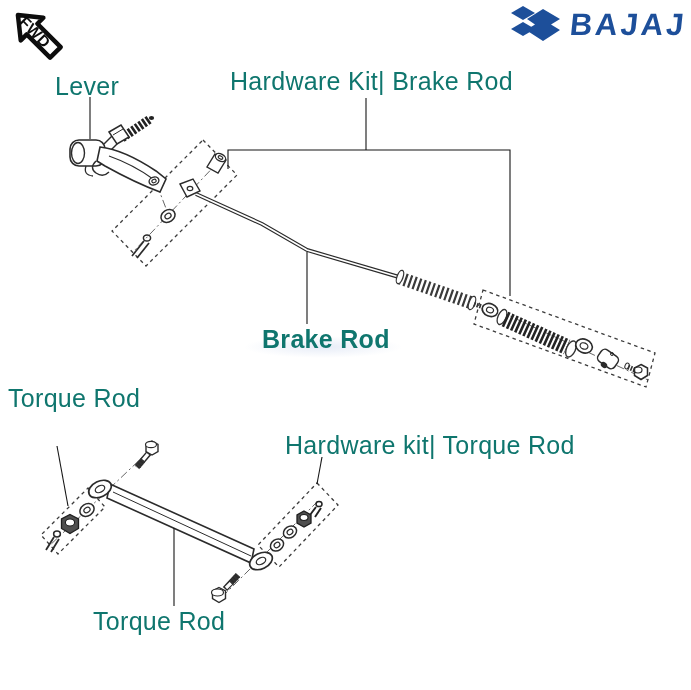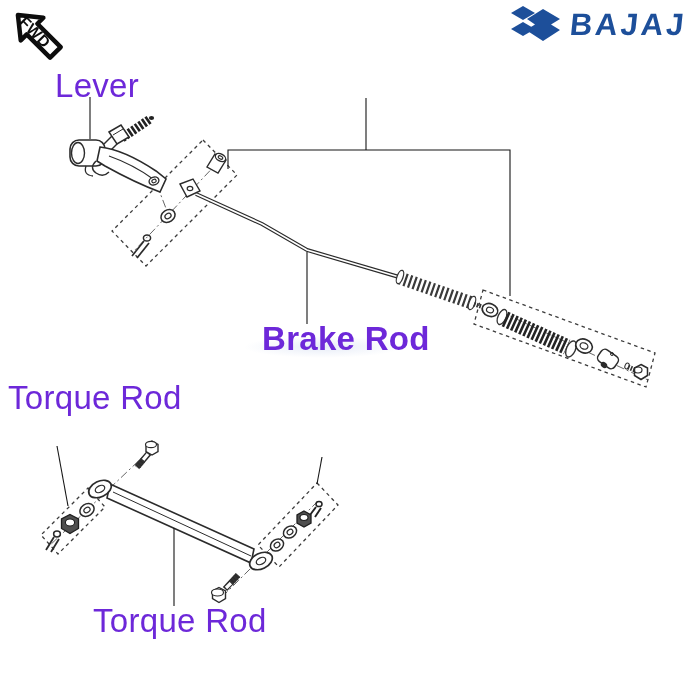--- a/index.html
+++ b/index.html
@@ -4,21 +4,21 @@
 <style>
   html,body{margin:0;padding:0;}
   body{
     width:691px;height:690px;background:#ffffff;position:relative;overflow:hidden;
     font-family:"Liberation Sans", sans-serif;
   }
   .stage{position:absolute;left:0;top:0;width:691px;height:690px;}
   svg{display:block;}
   .diagram-svg{position:absolute;left:0;top:0;}
   .label{
-    position:absolute;color:#6d28d9;font-size:33px;line-height:28px;
+    position:absolute;color:#0f766e;font-size:25px;line-height:28px;
     white-space:nowrap;letter-spacing:0.3px;
   }
   .fwd-badge{position:absolute;left:2px;top:1px;}
   .brand{position:absolute;right:4px;top:6px;display:flex;align-items:center;gap:10px;}
   .brand-text{
     color:#1d4f9a;font-weight:bold;font-size:31px;letter-spacing:3px;
     transform:skewX(-6deg);line-height:38px;
   }
   .watermark{
     position:absolute;left:243px;top:336px;width:160px;height:22px;
@@ -191,23 +191,25 @@
       <line x1="57" y1="446" x2="68" y2="506"></line>
       <line x1="322" y1="457" x2="317" y2="484"></line>
       <line x1="174" y1="528" x2="174" y2="606"></line>
     </g>
   </svg>
 
   <div class="watermark"></div>
 
   <div class="label" style="left:55px;top:72px;">Lever</div>
 
+  <div class="label" style="left:230px;top:67px;">Hardware Kit| Brake Rod</div>
 
   <div class="label" style="left:262px;top:325px;font-weight:bold;">Brake Rod</div>
 
   <div class="label" style="left:8px;top:384px;">
     <div>Torque Rod</div>
   </div>
 
+  <div class="label" style="left:285px;top:431px;">Hardware kit| Torque Rod</div>
 
   <div class="label" style="left:93px;top:607px;">Torque Rod</div>
 
 </div>
 
 </body></html>

